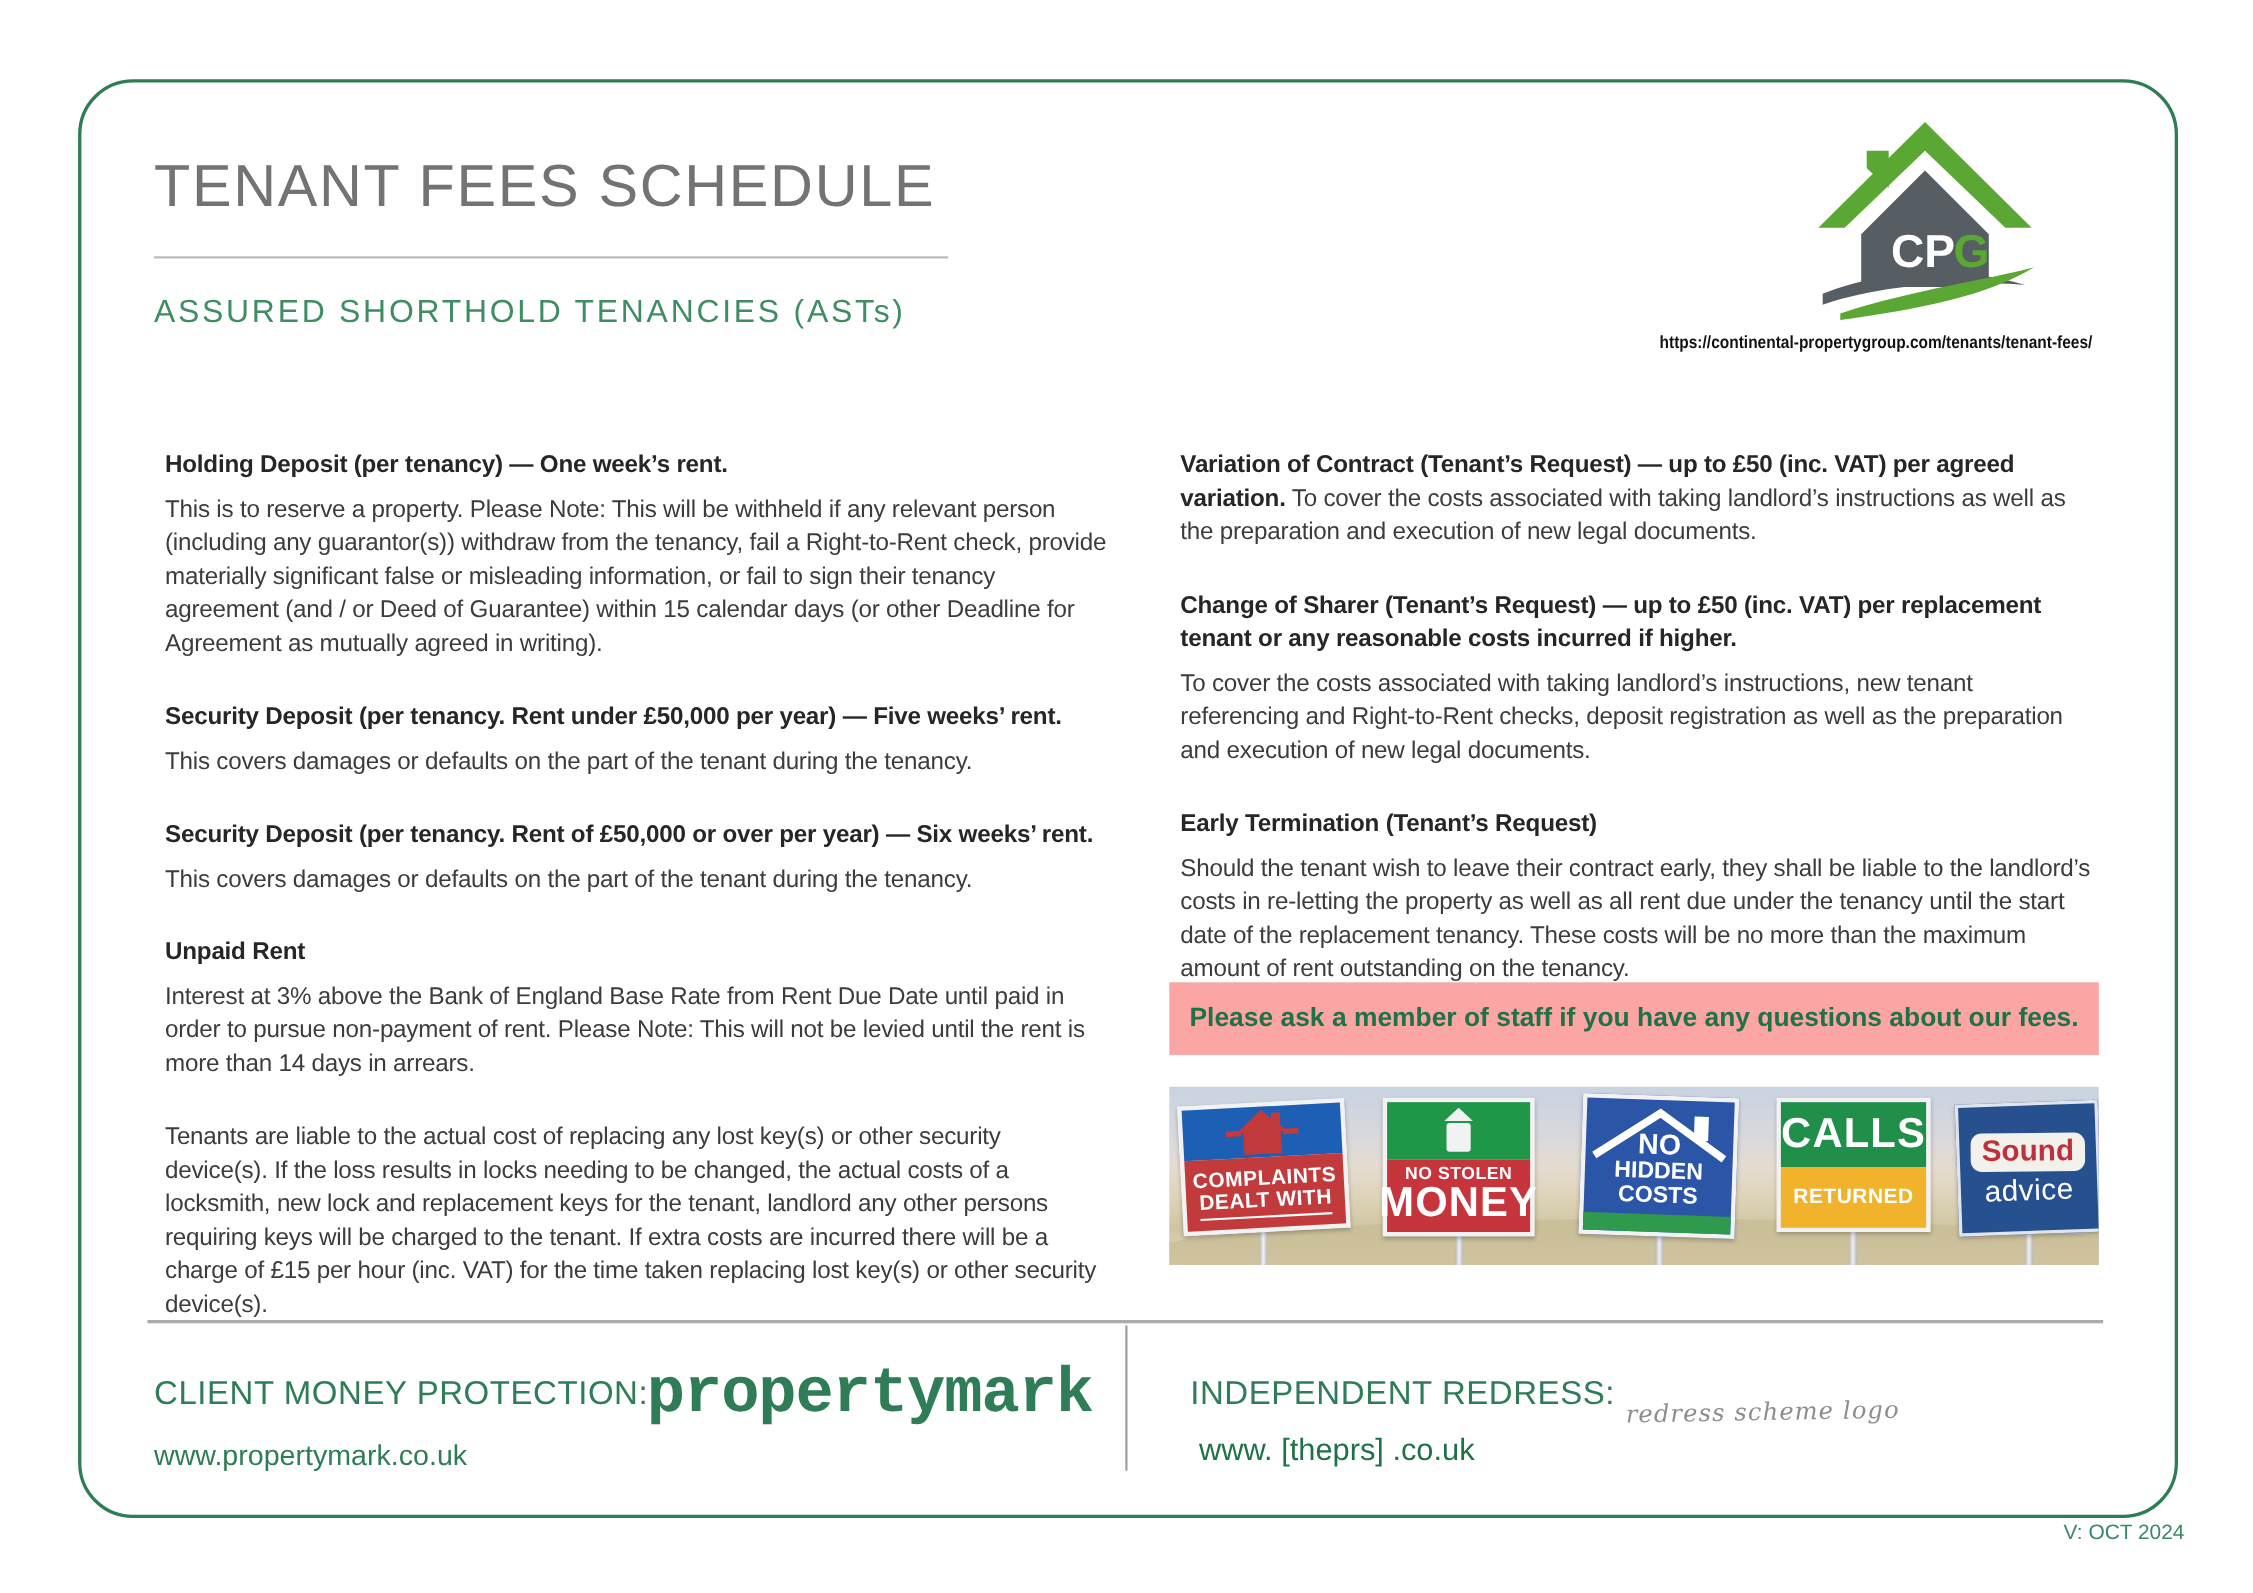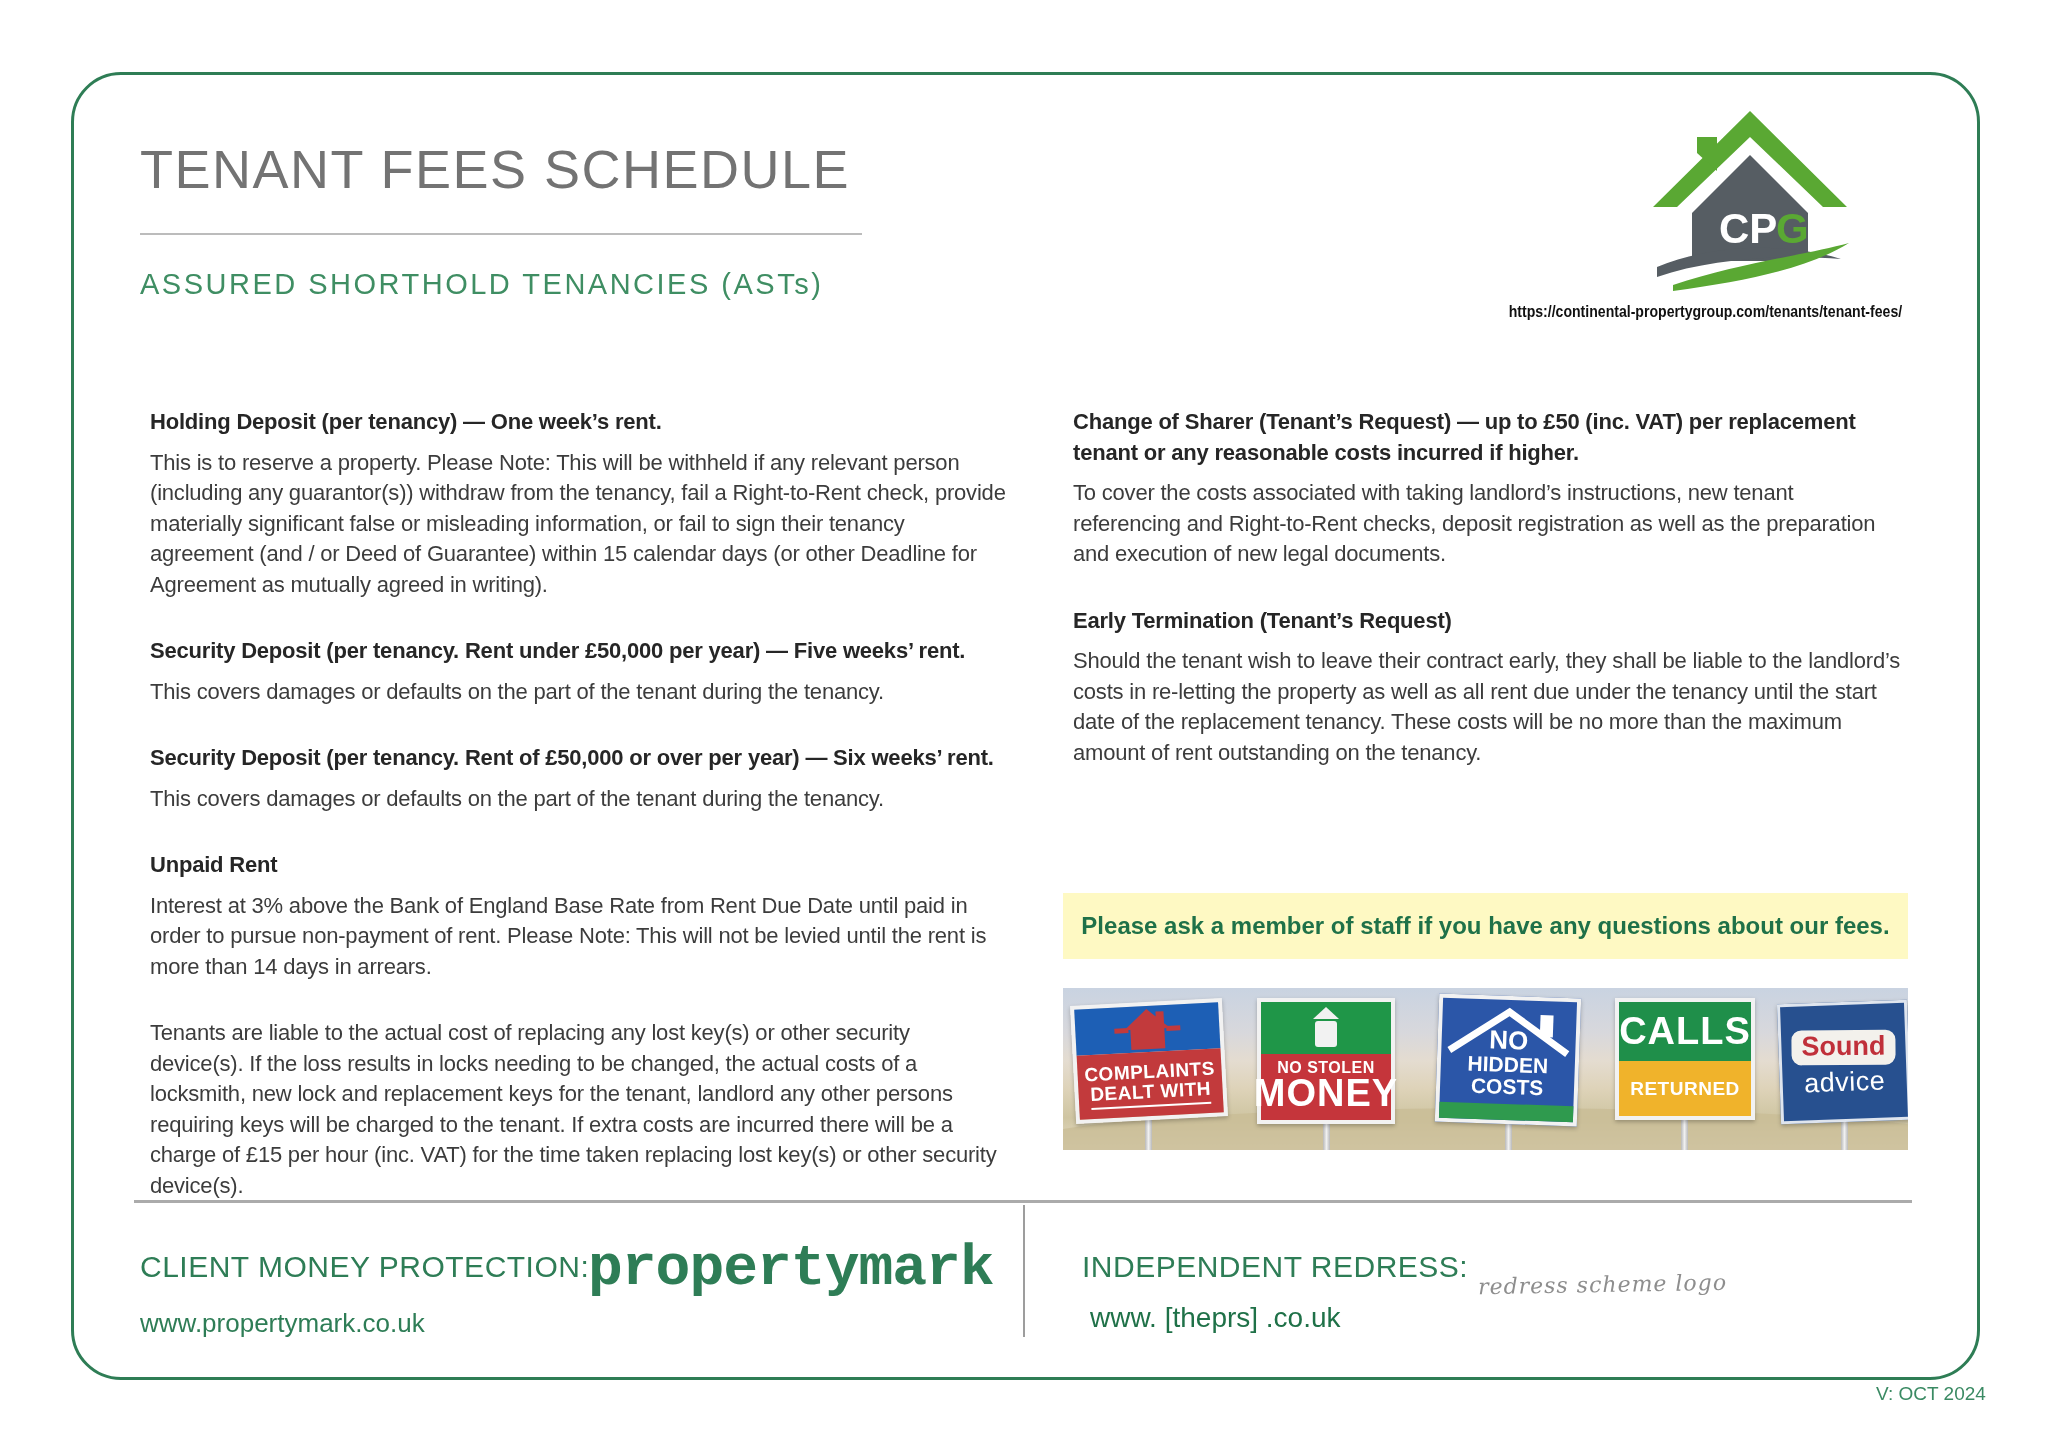--- a/index.html
+++ b/index.html
@@ -23,21 +23,21 @@
   
   .col{position:absolute;top:397px;font-size:22px;line-height:30.5px;letter-spacing:-0.2px;
        color:#3c3c3c;}
   .col-left{left:140px;width:878px;}
   .col-right{left:1063px;width:848px;}
   .section{margin:0 0 36px 0;}
   .section p{margin:10px;}
   .sec-heading{font-weight:bold;color:#262626;}
 
   
-  .banner{position:absolute;left:1063px;top:893px;width:845px;height:66px;background:#fef9c3;
+  .banner{position:absolute;left:1063px;top:893px;width:845px;height:66px;background:#fca5a5;
           display:flex;align-items:center;justify-content:center;}
   .banner span{color:#1f7148;font-weight:bold;font-size:24px;}
 
   
   .signs{position:absolute;left:1063px;top:988px;width:845px;height:162px;overflow:hidden;
          background:linear-gradient(180deg,#c9d3e1 0%,#d8d8dc 28%,#e4dcd0 45%,#ded3b9 62%,#cfc5a2 80%,#e6ddc6 100%);}
   .hill{position:absolute;left:-40px;bottom:-28px;width:960px;height:70px;border-radius:50%;
         background:#c9bd96;opacity:.8;}
   .post{position:absolute;width:7px;background:linear-gradient(90deg,#b9b9b9,#f0f0f0,#b9b9b9);}
   .sign{position:absolute;box-sizing:border-box;border:4px solid #f2f2f2;
@@ -128,20 +128,23 @@
       <p class="sec-heading">Unpaid Rent</p>
       <p>Interest at 3% above the Bank of England Base Rate from Rent Due Date until paid in order to pursue non-payment of rent. Please Note: This will not be levied until the rent is more than 14 days in arrears.</p>
     </div>
     <div class="section">
       <p>Tenants are liable to the actual cost of replacing any lost key(s) or other security device(s). If the loss results in locks needing to be changed, the actual costs of a locksmith, new lock and replacement keys for the tenant, landlord any other persons requiring keys will be charged to the tenant. If extra costs are incurred there will be a charge of £15 per hour (inc. VAT) for the time taken replacing lost key(s) or other security device(s).</p>
     </div>
   </div>
 
   <div class="col col-right">
     <div class="section">
+      <p><b class="sec-heading">Variation of Contract (Tenant’s Request) — up to £50 (inc. VAT) per agreed variation.</b> <span>To cover the costs associated with taking landlord’s instructions as well as the preparation and execution of new legal documents.</span></p>
+    </div>
+    <div class="section">
       <p class="sec-heading">Change of Sharer (Tenant’s Request) — up to £50 (inc. VAT) per replacement tenant or  any reasonable costs incurred if higher.</p>
       <p>To cover the costs associated with taking landlord’s instructions, new tenant referencing and Right-to-Rent checks, deposit registration as well as the preparation and execution of new legal documents.</p>
     </div>
     <div class="section">
       <p class="sec-heading">Early Termination (Tenant’s Request)</p>
       <p>Should the tenant wish to leave their contract early, they shall be liable to the landlord’s costs in re-letting the property as well as all rent due under the tenancy until the start date of the replacement tenancy. These costs will be no more than the maximum amount of rent outstanding on the tenancy.</p>
     </div>
   </div>
 
   <div class="banner">

